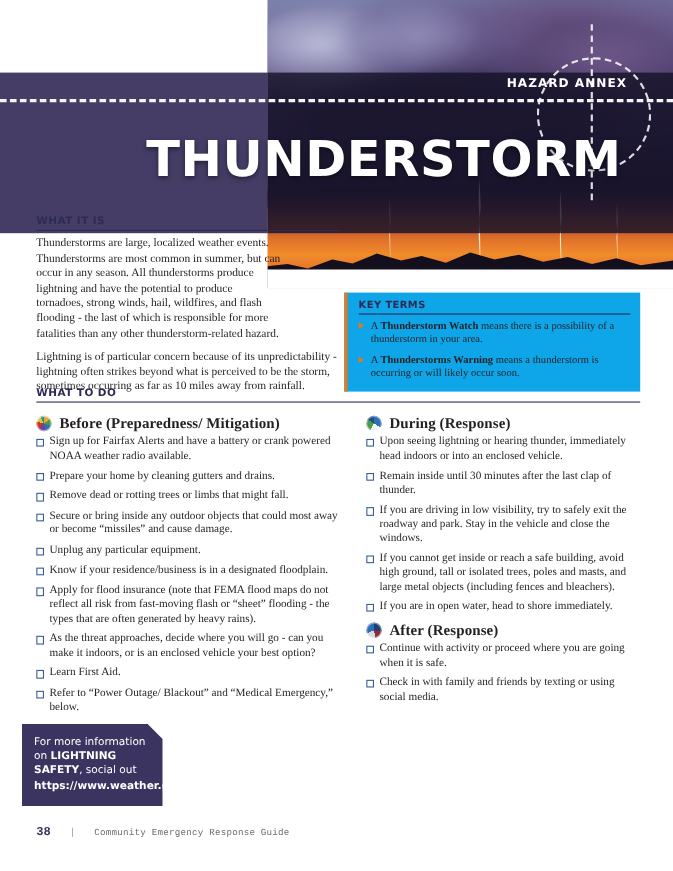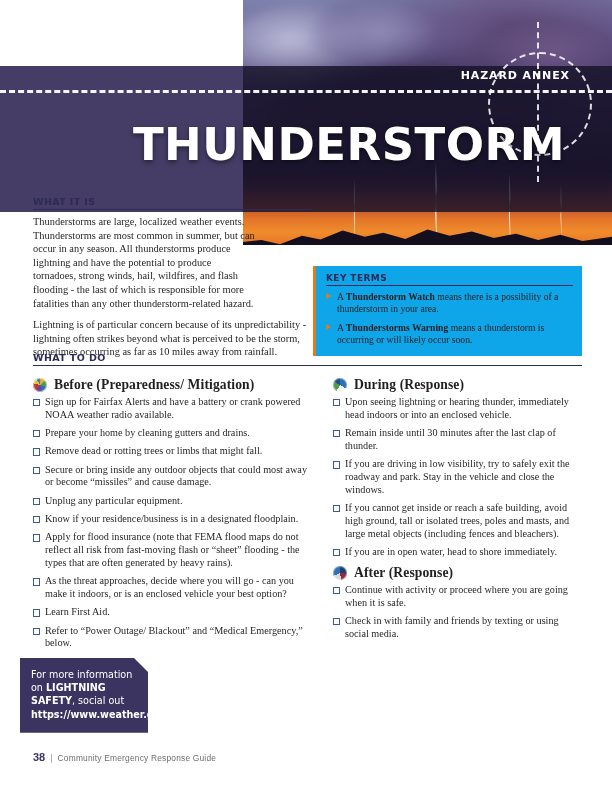--- a/index.html
+++ b/index.html
@@ -359,22 +359,22 @@
   .infobox b { font-weight: 700; }
   .infobox .url { font-weight: 700; }
 
   
   .footer {
     position: absolute;
     left: 33px;
     top: 751px;
     display: flex;
     align-items: baseline;
-    gap: 5px;
-    font-family: Liberation Sans, sans-serif;
+    gap: 17px;
+    font-family: Liberation Mono, monospace;
     color: #6d6d72;
   }
   .footer .pg {
     font-weight: 700;
     font-size: 11px;
     color: #3b3460;
   }
   .footer .sep { font-size: 9px; color: #9a9aa0; }
   .footer .ftxt { font-size: 8.4px; letter-spacing: 0.2px; }
 </style>

